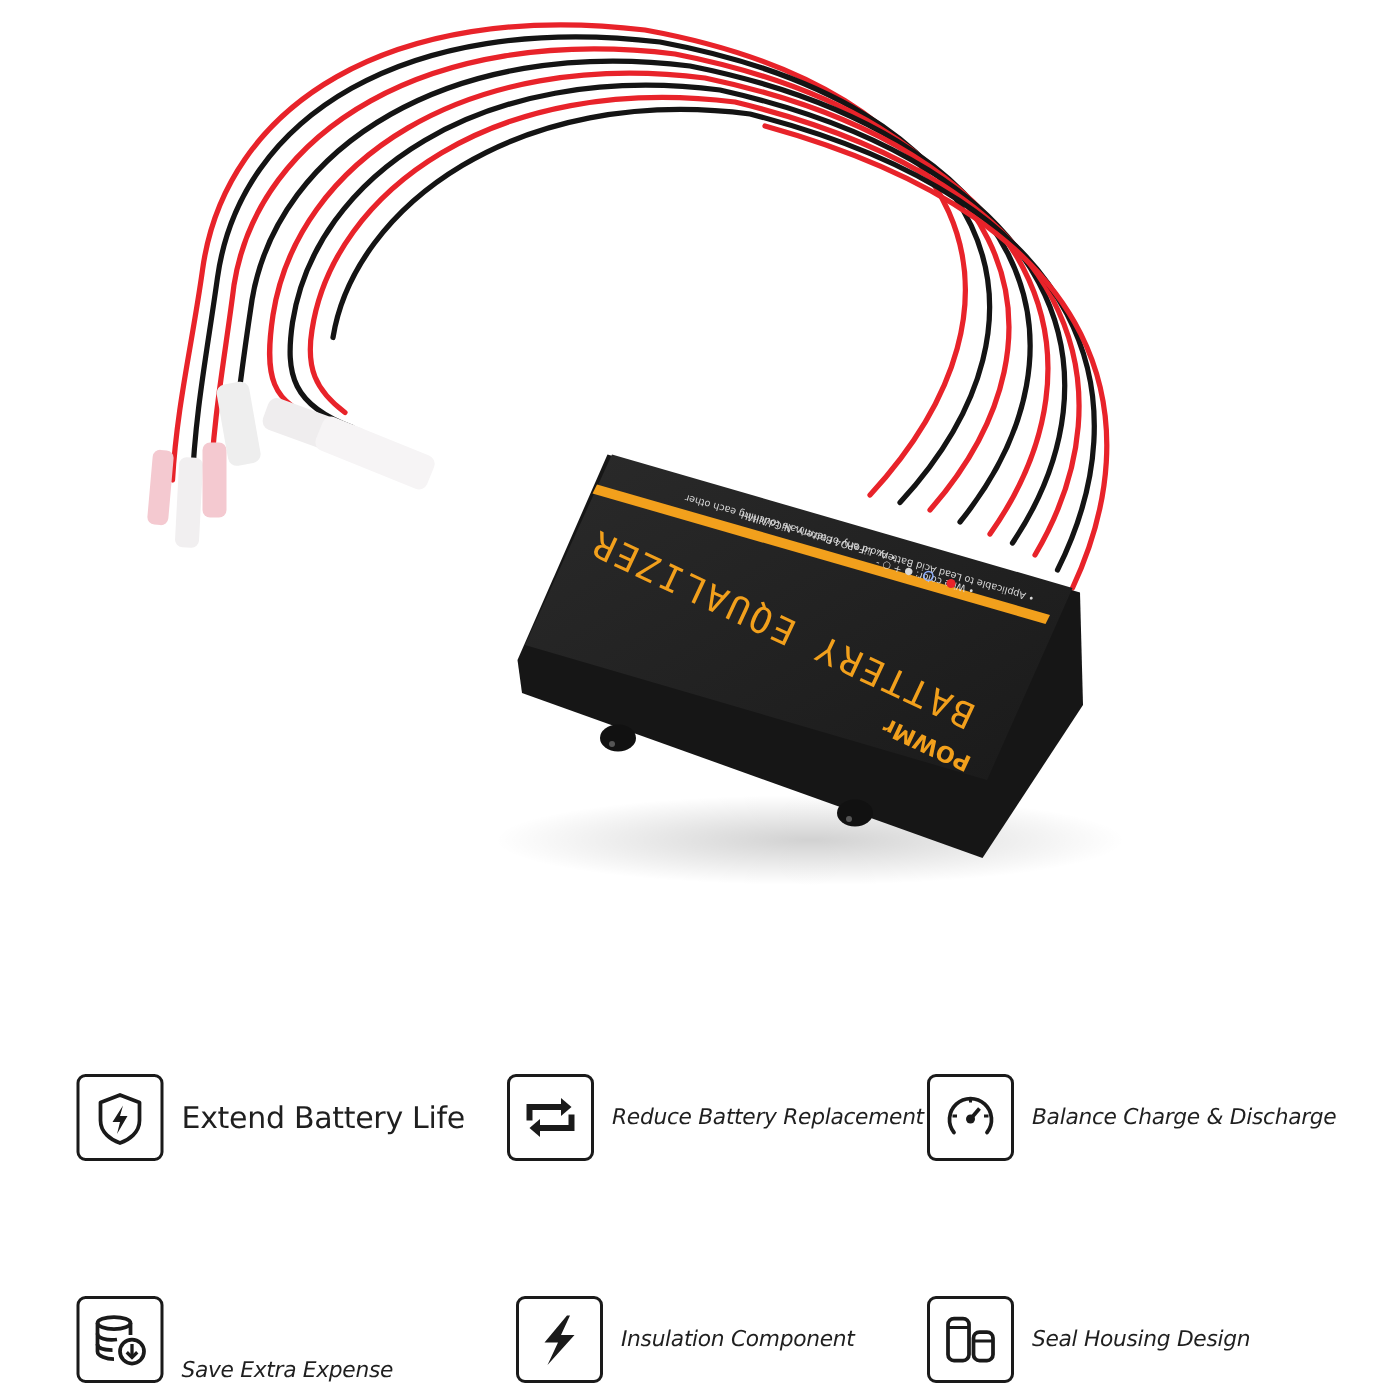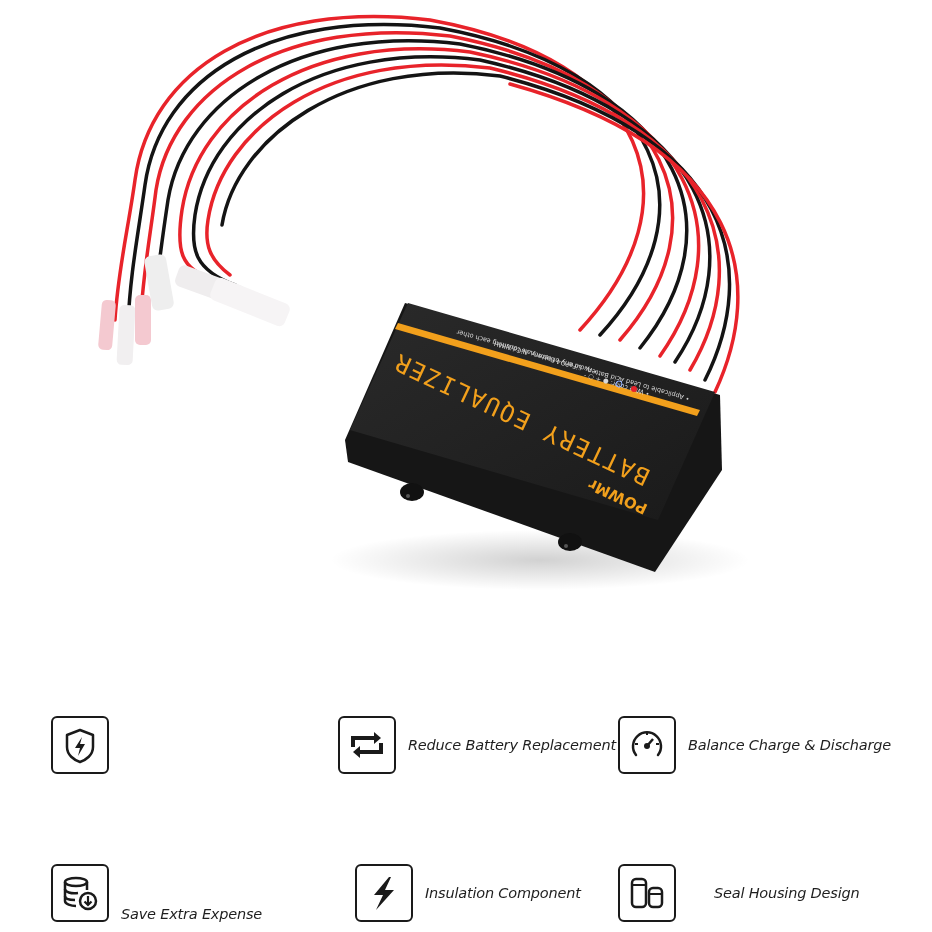--- a/index.html
+++ b/index.html
@@ -74,20 +74,21 @@
   </g>
 </svg>
 
 <div class="feature" style="left:51px; top:716px;">
   <div class="icon-box">
     <svg viewBox="0 0 40 40">
       <path d="M20,5 L33,10 L33,22 C33,30 26,35 20,37 C14,35 7,30 7,22 L7,10 Z" fill="none" stroke="#1a1a1a" stroke-width="2.5" stroke-linejoin="round"></path>
       <path d="M22,12 L15,23 L20,23 L18,31 L25,19 L20,19 Z" fill="#1a1a1a"></path>
     </svg>
   </div>
+  <span class="label lbl-big">Extend Battery Life</span>
 </div>
 
 <div class="feature" style="left:338px; top:716px;">
   <div class="icon-box">
     <svg viewBox="0 0 40 40">
       <path d="M6,22 L6,13 L30,13" fill="none" stroke="#1a1a1a" stroke-width="4"></path>
       <path d="M27,7 L34,13 L27,19 Z" fill="#1a1a1a"></path>
       <path d="M34,18 L34,27 L10,27" fill="none" stroke="#1a1a1a" stroke-width="4"></path>
       <path d="M13,21 L6,27 L13,33 Z" fill="#1a1a1a"></path>
     </svg>
@@ -118,30 +119,30 @@
       <path d="M5,16 C5,19 11,21 18,20" fill="none" stroke="#1a1a1a" stroke-width="2.5"></path>
       <path d="M5,23 C5,26 10,27 15,27" fill="none" stroke="#1a1a1a" stroke-width="2.5"></path>
       <circle cx="28" cy="28" r="8" fill="#fff" stroke="#1a1a1a" stroke-width="2.5"></circle>
       <line x1="28" y1="23" x2="28" y2="32" stroke="#1a1a1a" stroke-width="2.2"></line>
       <path d="M24.5,28.5 L28,32 L31.5,28.5" fill="none" stroke="#1a1a1a" stroke-width="2.2"></path>
     </svg>
   </div>
   <span class="label lbl-sm">Save Extra Expense</span>
 </div>
 
-<div class="feature" style="left:355px; top:864px;">
+<div class="feature" style="left:344px; top:864px;">
   <div class="icon-box">
     <svg viewBox="0 0 40 40">
       <path d="M25,4 L10,22 L19,22 L12,37 L30,17 L21,17 L27,4 Z" fill="#1a1a1a"></path>
     </svg>
   </div>
   <span class="label lbl-sm">Insulation Component</span>
 </div>
 
-<div class="feature" style="left:618px; top:864px;gap:26px;">
+<div class="feature" style="left:618px; top:864px;">
   <div class="icon-box">
     <svg viewBox="0 0 40 40">
       <rect x="5" y="6" width="14" height="28" rx="4" fill="none" stroke="#1a1a1a" stroke-width="2.5"></rect>
       <line x1="5" y1="12" x2="19" y2="12" stroke="#1a1a1a" stroke-width="2"></line>
       <rect x="22" y="15" width="13" height="19" rx="4" fill="none" stroke="#1a1a1a" stroke-width="2.5"></rect>
       <line x1="22" y1="21" x2="35" y2="21" stroke="#1a1a1a" stroke-width="2"></line>
     </svg>
   </div>
   <span class="label lbl-sm">Seal Housing Design</span>
 </div>

